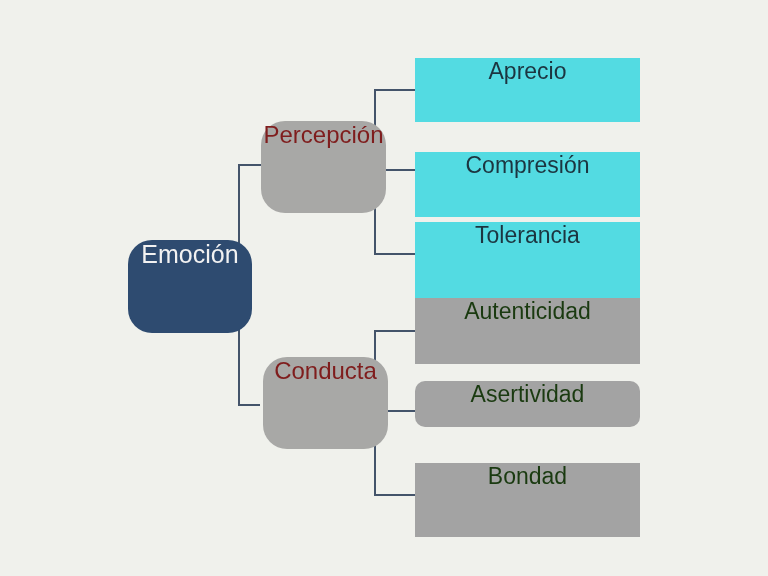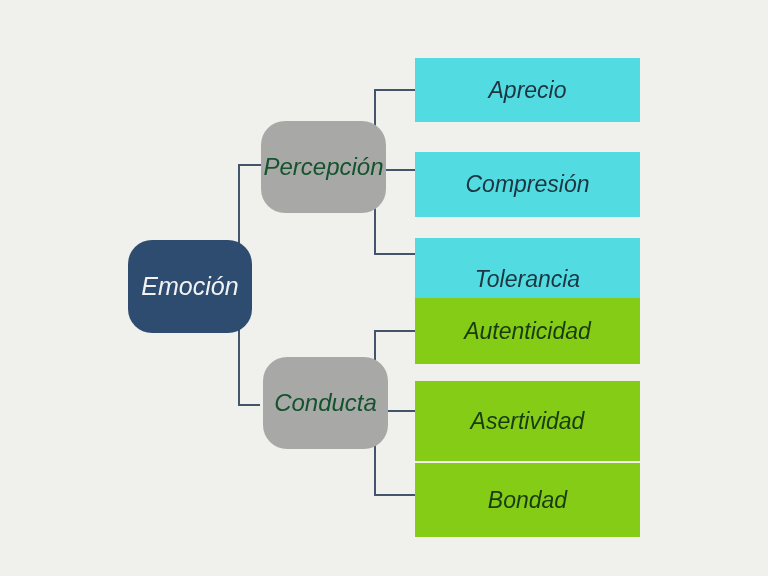--- a/index.html
+++ b/index.html
@@ -19,55 +19,54 @@
   .line {
     position: absolute;
     background: #44546a;
     z-index: 1;
   }
   
   .node {
     position: absolute;
     z-index: 2;
     display: flex;
-    align-items: center;
+    align-items: flex-start;
     justify-content: center;
     box-sizing: border-box;
     text-align: center;
-    font-style: italic;
   }
   .node-root {
     left: 128px; top: 240px;
     width: 124px; height: 93px;
     border-radius: 24px;
     background: #2e4b70;
     color: #f2f2f2;
     font-size: 25px;
   }
   .node-branch {
     width: 125px; height: 92px;
     border-radius: 24px;
     background: #a8a8a6;
-    color: #14532d;
+    color: #7f1d1d;
     font-size: 24px;
   }
   .node-branch.perception { left: 261px; top: 121px; }
   .node-branch.conduct    { left: 263px; top: 357px; }
   .leaf {
     left: 415px;
     width: 225px;
     font-size: 23px;
   }
   .leaf-cyan  { background: #53dbe2; color: #1c3540; }
-  .leaf-green { background: #84cc16; color: #1a3a10; }
+  .leaf-green { background: #a3a3a3; color: #1a3a10; }
   .leaf.l0 { top: 58px;  height: 64px; }
   .leaf.l1 { top: 152px; height: 65px; }
-  .leaf.l2 { top: 222px; height: 82px; margin-top: 16px; }
+  .leaf.l2 { top: 222px; height: 82px; }
   .leaf.l3 { top: 298px; height: 66px; }
-  .leaf.l4 { top: 381px; height: 80px; }
+  .leaf.l4 { top: 381px; height: 46px; border-radius: 10px; }
   .leaf.l5 { top: 463px; height: 74px; }
 </style>
 </head>
 <body>
 
 <div class="stage">
 
   <div class="line" style="left:238px; top:164px; width:2px;  height:242px;"></div>
   <div class="line" style="left:238px; top:164px; width:24px; height:2px;"></div>
   <div class="line" style="left:238px; top:404px; width:22px; height:2px;"></div>

